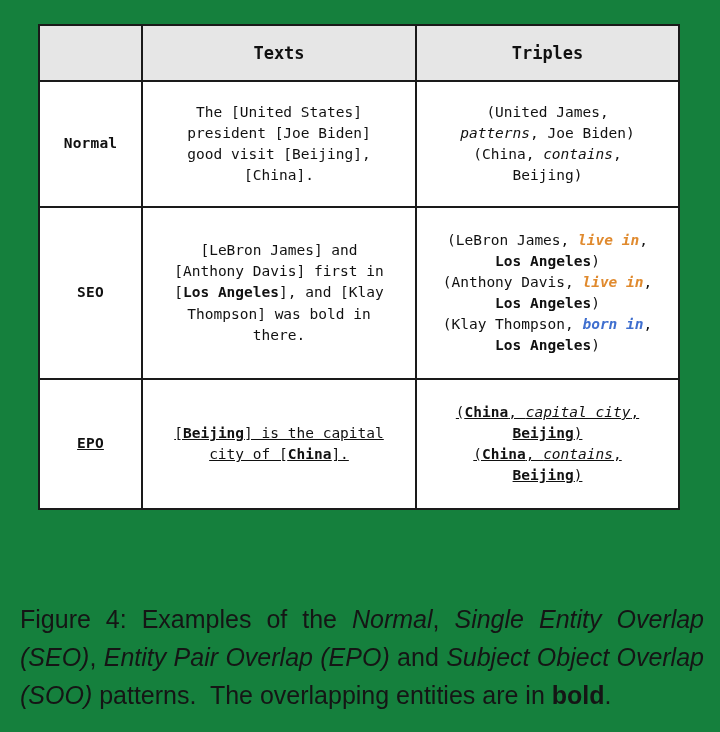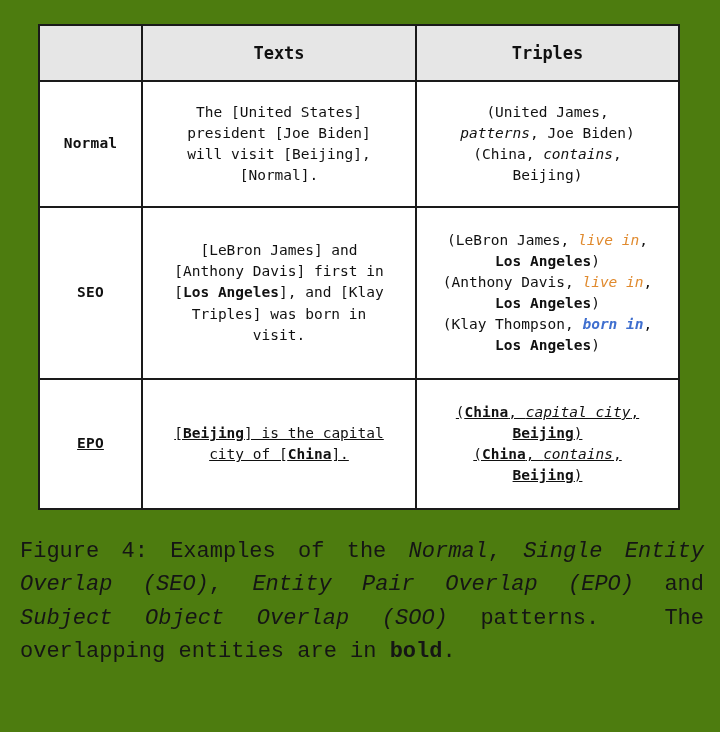--- a/index.html
+++ b/index.html
@@ -12,21 +12,21 @@
   }
   body {
     font-family: "Liberation Serif", serif;
     color: #111111;
   }
 
   #figure-root {
     position: relative;
     width: 720px;
     height: 732px;
-    background: #4d7c0f;
+    background: #15803d;
   }
 
   
   .table-wrap {
     position: absolute;
     left: 38px;
     top: 24px;
     width: 640px;
   }
   table.pattern-table {
@@ -63,37 +63,37 @@
     font-weight: bold;
     font-size: 15.5px;
     letter-spacing: 0.2px;
   }
 
   .cell-lines { display: block; }
   .cell-lines .ln { display: block; white-space: pre-wrap; }
 
   b.bold { font-weight: bold; }
   i.ital { font-style: italic; }
-  i.rel-orange { font-style: italic; color: #e08a2e; font-weight: normal; }
+  i.rel-orange { font-style: italic; color: #e08a2e; font-weight: bold; }
   i.rel-blue   { font-style: italic; color: #3f6fcf; font-weight: bold; }
 
   
   tr.row-normal td { height: 108px; }
   tr.row-seo td    { height: 154px; }
   tr.row-epo td    { height: 112px; text-decoration: underline; }
   tr.row-soo td    { height: 68px; }
 
   
   .caption {
     position: absolute;
     left: 20px;
-    top: 535px;
+    top: 600px;
     width: 684px;
-    font-family: Liberation Mono, monospace;
-    font-size: 22px;
+    font-family: Liberation Sans, sans-serif;
+    font-size: 25px;
     line-height: 1.52;
     color: #151515;
     text-align: justify;
     text-justify: inter-word;
   }
   .caption i { font-style: italic; }
   .caption b { font-weight: bold; }
 
   
   .watermark {
@@ -128,43 +128,43 @@
         </tr>
       </thead>
       <tbody>
 
         <tr class="row-normal">
           <td class="label-cell">Normal</td>
           <td>
             <span class="cell-lines">
               <span class="ln">The [United States]</span>
               <span class="ln">president [Joe Biden]</span>
-              <span class="ln">will visit [Beijing],</span>
-              <span class="ln">[Normal].</span>
+              <span class="ln">good visit [Beijing],</span>
+              <span class="ln">[China].</span>
             </span>
           </td>
           <td>
             <span class="cell-lines">
               <span class="ln">(United James,</span>
               <span class="ln"><i class="ital">patterns</i>, Joe Biden)</span>
               <span class="ln">(China, <i class="ital">contains</i>,</span>
               <span class="ln">Beijing)</span>
             </span>
           </td>
         </tr>
 
         <tr class="row-seo">
           <td class="label-cell">SEO</td>
           <td>
             <span class="cell-lines">
               <span class="ln">[LeBron James] and</span>
               <span class="ln">[Anthony Davis] first in</span>
               <span class="ln">[<b class="bold">Los Angeles</b>], and [Klay</span>
-              <span class="ln">Triples] was born in</span>
-              <span class="ln">visit.</span>
+              <span class="ln">Thompson] was bold in</span>
+              <span class="ln">there.</span>
             </span>
           </td>
           <td>
             <span class="cell-lines">
               <span class="ln">(LeBron James, <i class="rel-orange">live in</i>,</span>
               <span class="ln"><b class="bold">Los Angeles</b>)</span>
               <span class="ln">(Anthony Davis, <i class="rel-orange">live in</i>,</span>
               <span class="ln"><b class="bold">Los Angeles</b>)</span>
               <span class="ln">(Klay Thompson, <i class="rel-blue">born in</i>,</span>
               <span class="ln"><b class="bold">Los Angeles</b>)</span>

